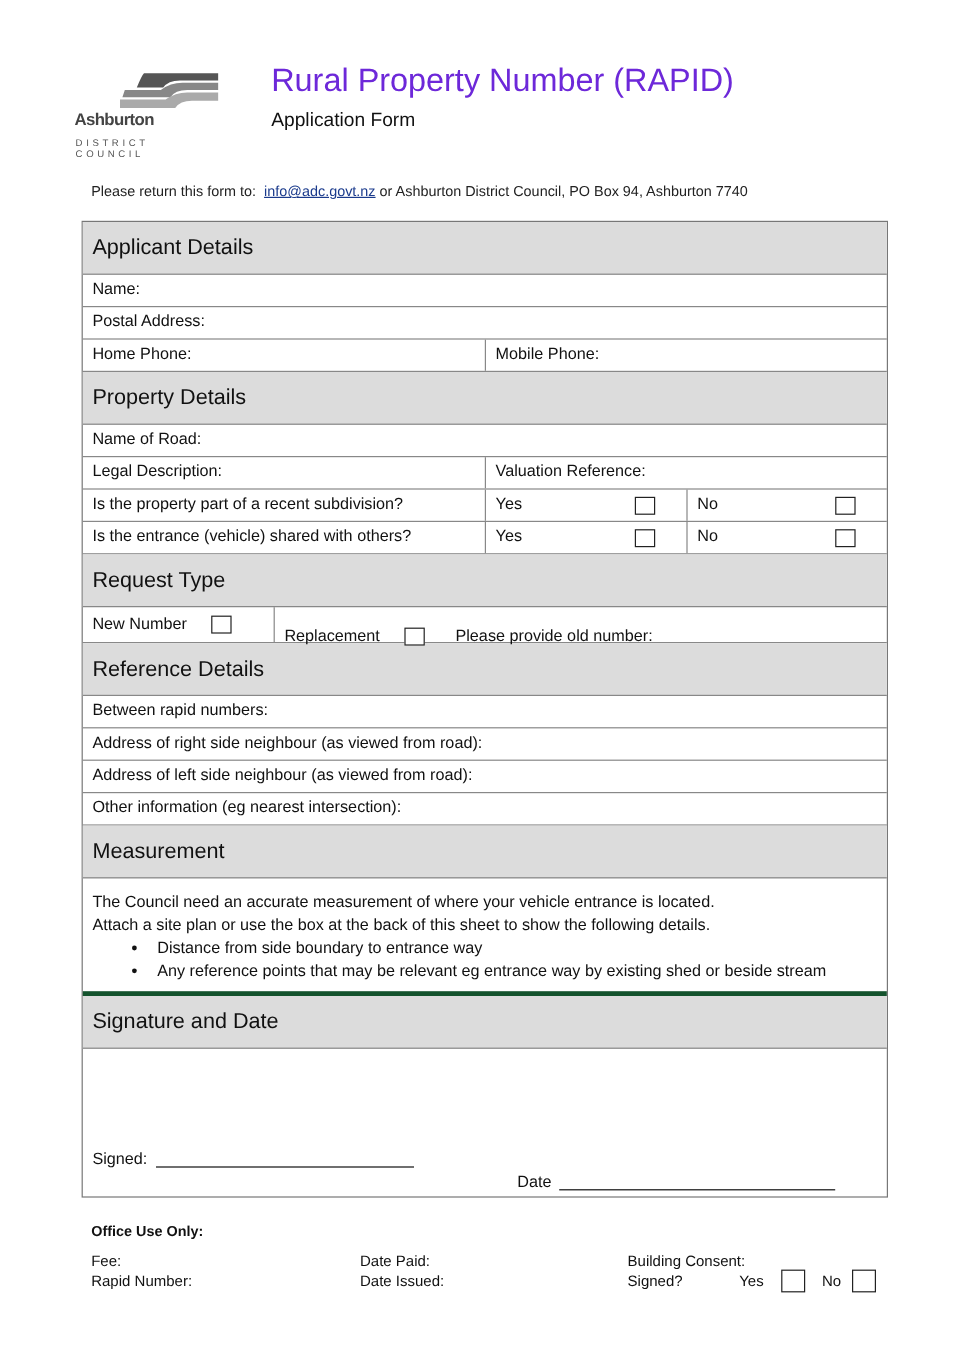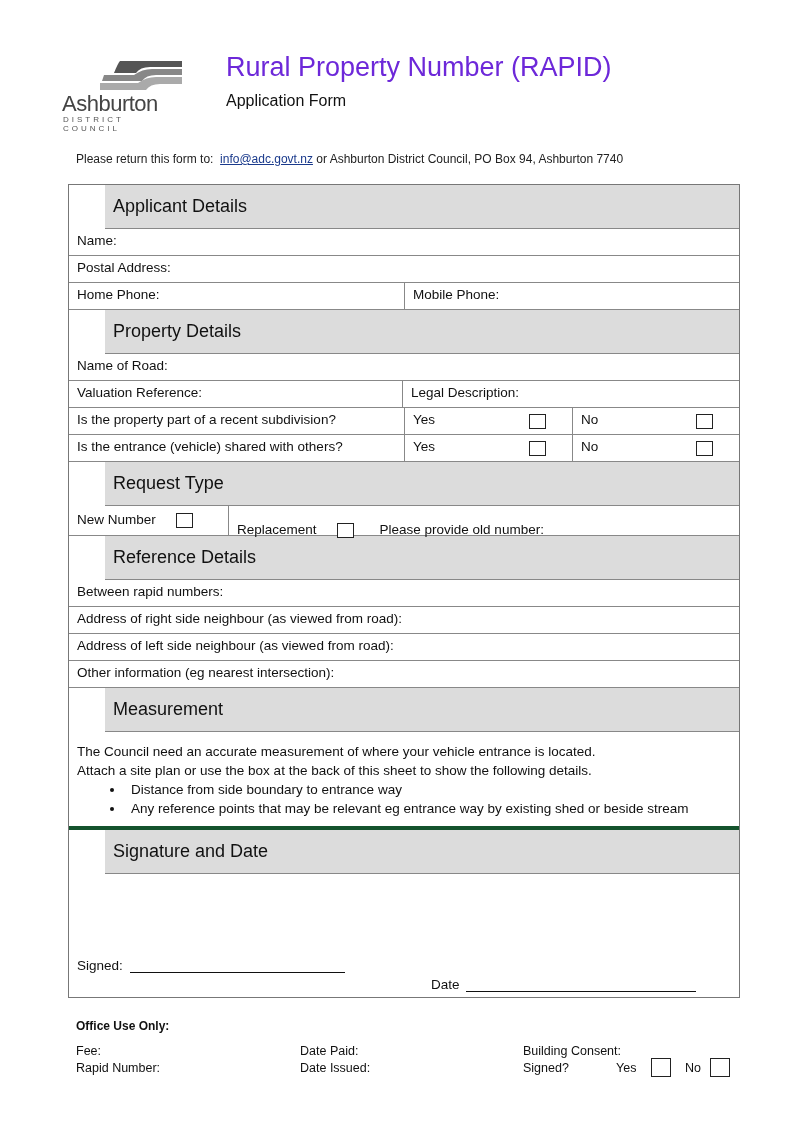--- a/index.html
+++ b/index.html
@@ -1,27 +1,27 @@
 <!DOCTYPE html>
 <html><head>
 <meta charset="utf-8">
 <style>
   html, body { margin:0; padding:0; }
   body { width:800px; height:1130px; background:#ffffff; position:relative; font-family:"Liberation Sans", sans-serif; color:#111; overflow:hidden; }
   .logo { position:absolute; left:62px; top:55px; width:122px; height:70px; }
   .logo-waves { position:absolute; left:38px; top:2px; width:82px; height:36px; }
-  .logo-name { position:absolute; left:0; top:36px; font-size:22px; font-weight:normal; color:#444; letter-spacing:-0.5px; }
+  .logo-name { position:absolute; left:0; top:36px; font-size:14px; font-weight:bold; color:#444; letter-spacing:-0.5px; }
   .logo-sub { position:absolute; left:1px; top:60px; font-size:8px; color:#555; letter-spacing:3px; }
   .title { position:absolute; left:226px; top:52px; font-size:27px; color:#6d28d9; }
   .subtitle { position:absolute; left:226px; top:92px; font-size:16px; color:#111; }
   .return { position:absolute; left:76px; top:152px; font-size:12px; color:#222; }
   .return b { font-weight:normal; }
   .return a { color:#1a3a8c; text-decoration:underline; }
   .form { position:absolute; left:68px; top:184px; width:672px; border:1px solid #777; box-sizing:border-box; }
-  .hdr { background:#dcdcdc; height:44px; border-bottom:1px solid #888; display:flex; align-items:center; padding-left:8px; font-size:18px; color:#111; box-sizing:border-box;margin-left:36px; }
+  .hdr { background:#dcdcdc; height:44px; border-bottom:1px solid #888; display:flex; align-items:center; padding-left:8px; font-size:18px; color:#111; box-sizing:border-box; }
   .row { display:flex; border-bottom:1px solid #888; height:27px; font-size:13.5px; box-sizing:border-box; }
   .cell { padding:4px 8px 0 8px; box-sizing:border-box; border-right:1px solid #888; display:flex; align-items:flex-start; }
   .cell:last-child { border-right:none; }
   .chk { width:17px; height:15px; border:1.5px solid #222; box-sizing:border-box; display:inline-block; background:#fff; }
   .flexchk { justify-content:space-between; padding-right:26px; }
   .meas { padding:10px 8px 10px 8px; font-size:13.5px; line-height:19px; border-bottom:4px solid #14532d; height:98px; box-sizing:border-box; }
   .meas ul { margin:0; padding-left:48px; }
   .meas li { padding-left:6px; }
   .sig { height:123px; position:relative; font-size:13.5px; }
   .sig-line { display:inline-block; border-bottom:1.5px solid #111; height:14px; vertical-align:bottom; }
@@ -61,22 +61,22 @@
   <div class="row">
     <div class="cell" style="width:336px">Home Phone:</div>
     <div class="cell" style="flex:1">Mobile Phone:</div>
   </div>
 
   <div class="hdr">Property Details</div>
   <div class="row">
     <div class="cell" style="width:100%">Name of Road:</div>
   </div>
   <div class="row">
+    <div class="cell" style="width:336px">Legal Description:</div>
     <div class="cell" style="flex:1">Valuation Reference:</div>
-    <div class="cell" style="width:336px">Legal Description:</div>
   </div>
   <div class="row">
     <div class="cell" style="width:336px">Is the property part of a recent subdivision?</div>
     <div class="cell flexchk" style="width:168px">
       <span>Yes</span>
       <span class="chk" style="margin-top:2px"></span>
     </div>
     <div class="cell flexchk" style="flex:1">
       <span>No</span>
       <span class="chk" style="margin-top:2px"></span>

